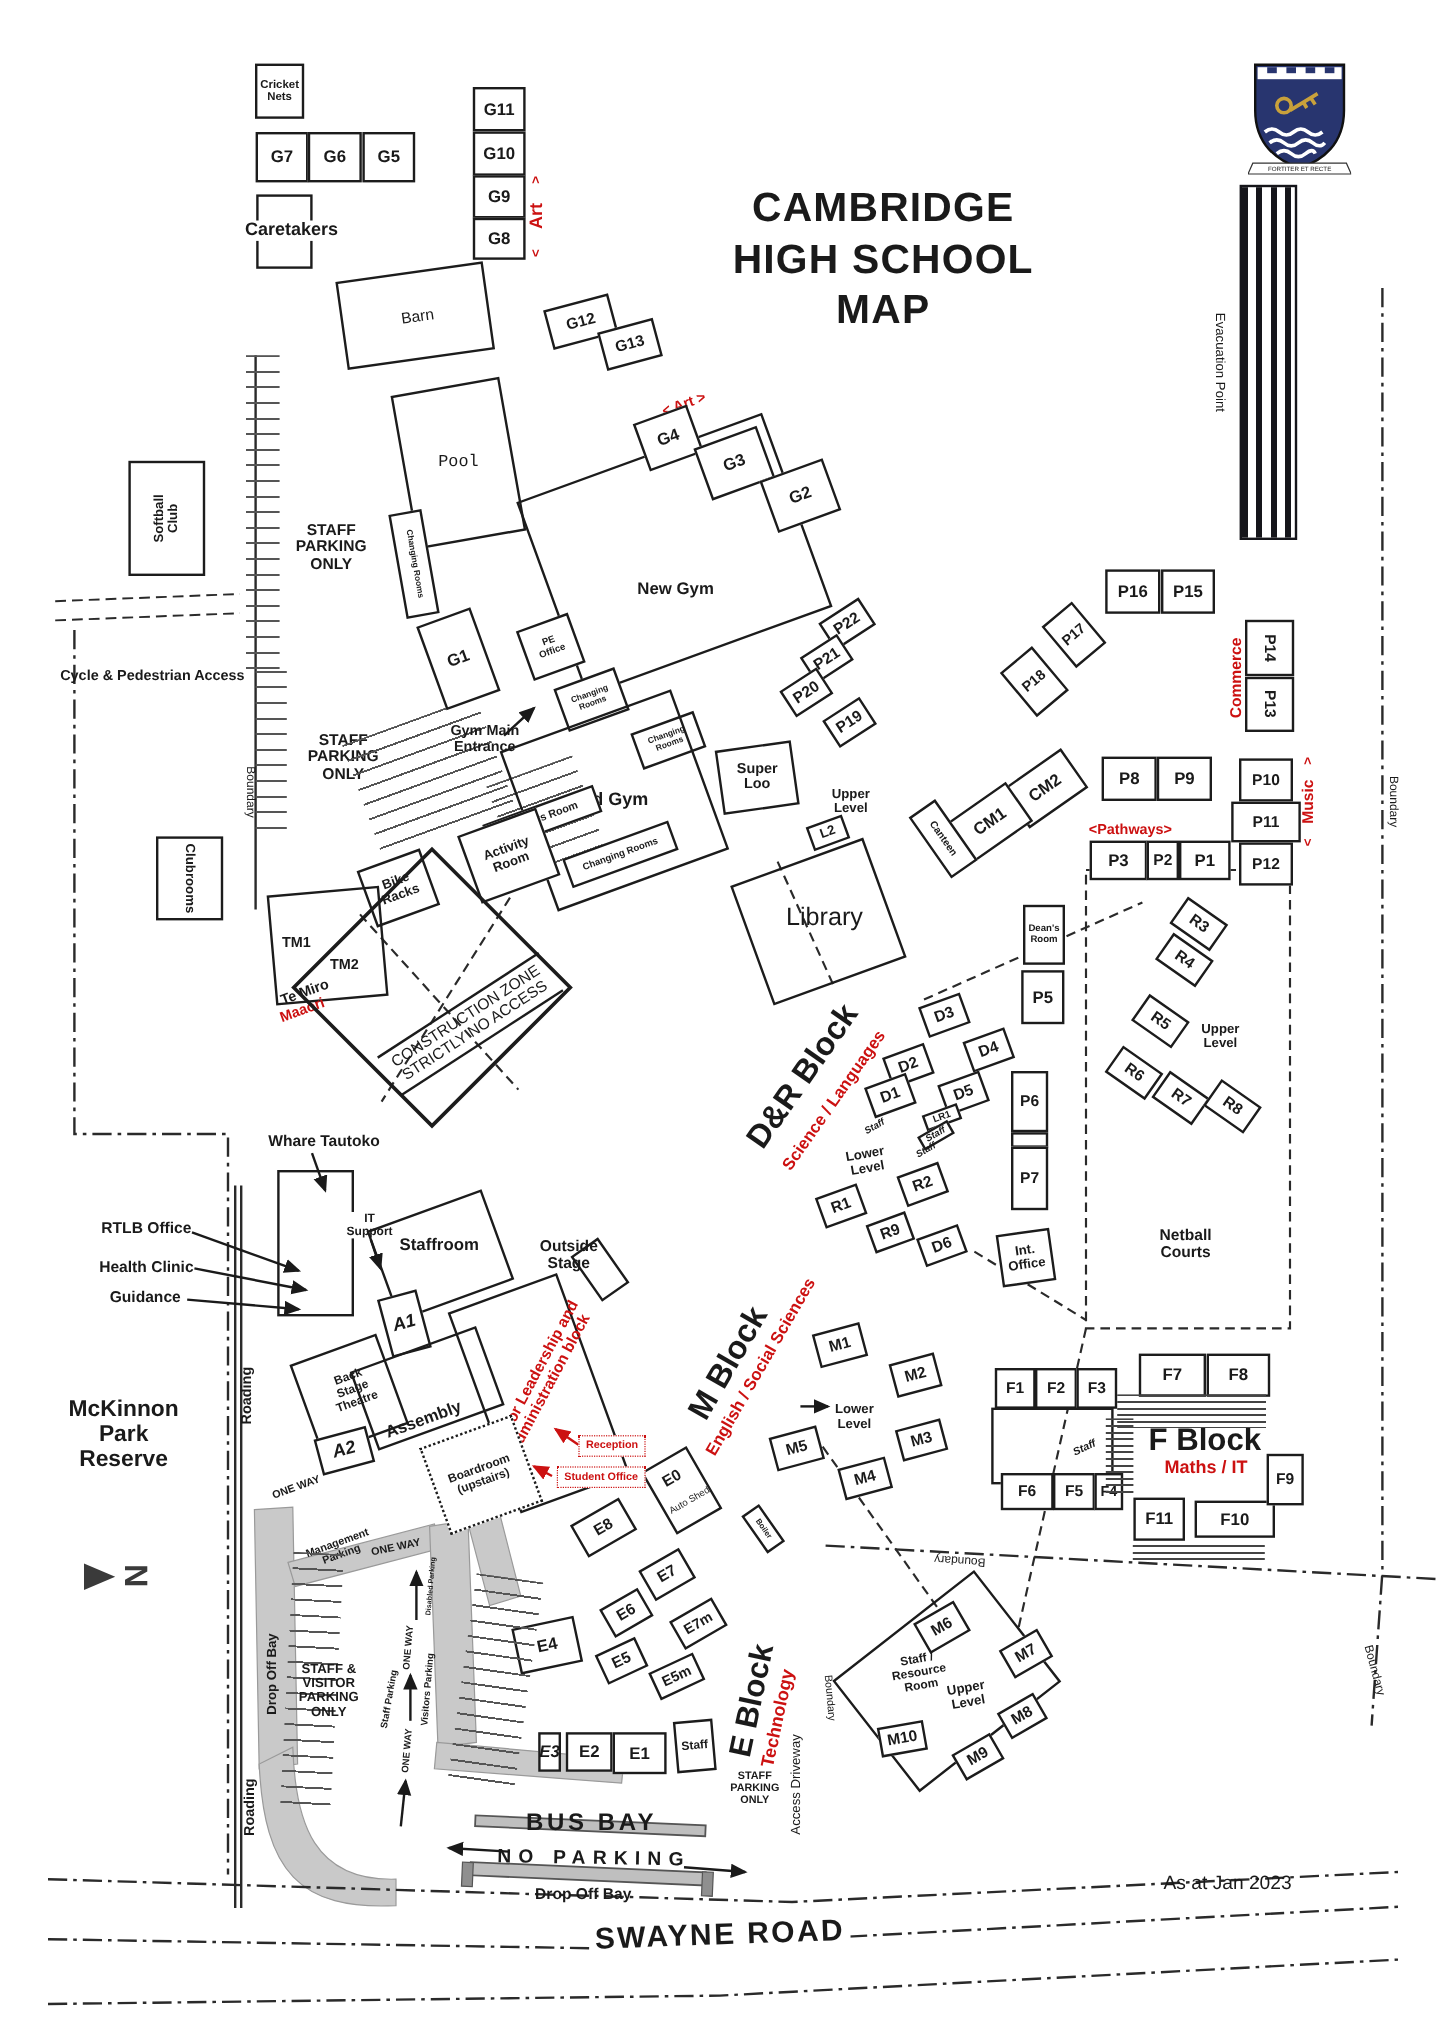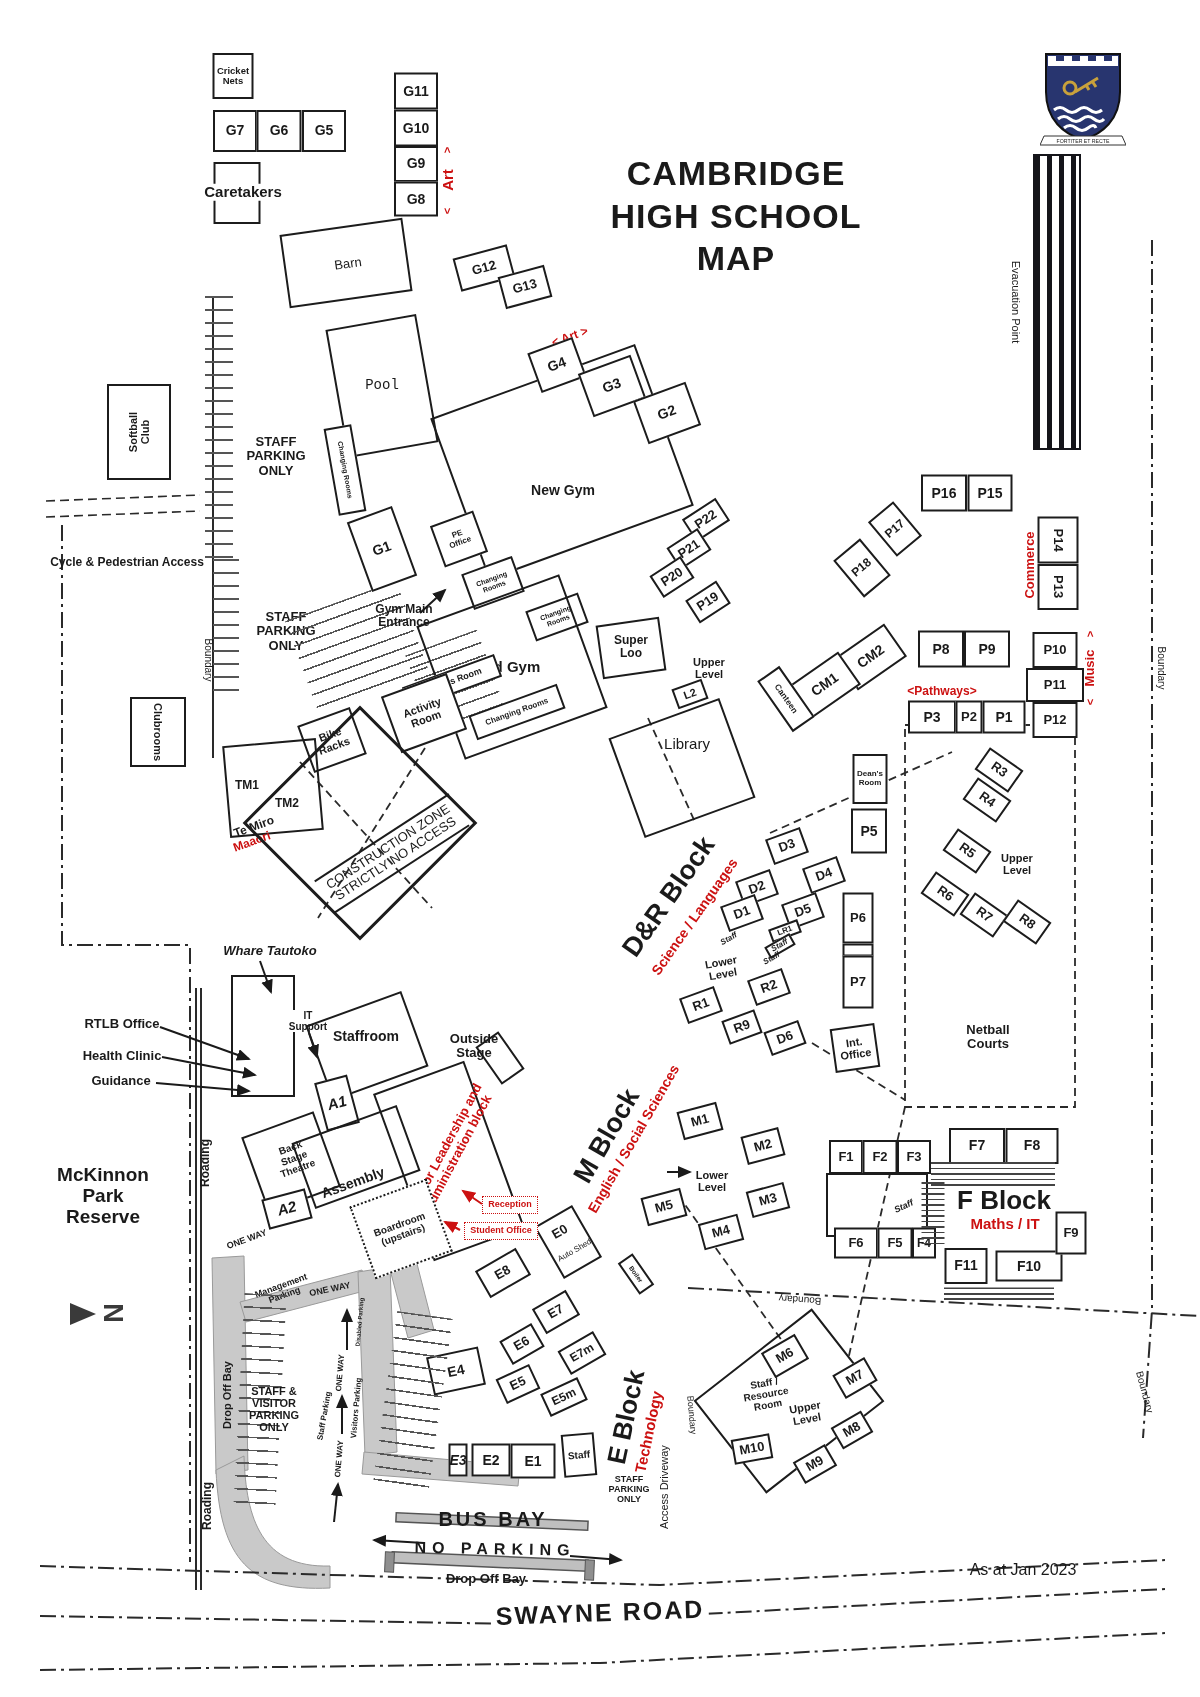--- a/index.html
+++ b/index.html
@@ -178,21 +178,21 @@
       <div class="it box" style="left: 424px; top: 713px; width: 70px; height: 60px; font-size: 11px; transform: translate(-50%, -50%) rotate(-20deg);">Activity
 Room</div>
       <div class="it box" style="left: 517px; top: 712px; width: 94px; height: 26px; font-size: 8px; transform: translate(-50%, -50%) rotate(-20deg);">Changing Rooms</div>
       <div class="it outline" style="left: 631px; top: 648px; width: 64px; height: 54px; transform: translate(-50%, -50%) rotate(-8deg);"></div>
       <div class="it " style="left: 631px; top: 647px; font-size: 12px; transform: translate(-50%, -50%);">Super
 Loo</div>
       <div class="it " style="left: 709px; top: 668px; font-size: 11px; transform: translate(-50%, -50%);">Upper
 Level</div>
       <div class="it box" style="left: 690px; top: 694px; width: 32px; height: 21px; font-size: 11px; transform: translate(-50%, -50%) rotate(-20deg);">L2</div>
       <div class="it outline" style="left: 682px; top: 768px; width: 118px; height: 106px; transform: translate(-50%, -50%) rotate(-20deg);"></div>
-      <div class="it norm" style="left: 687px; top: 744px; font-size: 15px; transform: translate(-50%, -50%);">Library</div>
+      <div class="it norm" style="left: 687px; top: 764px; font-size: 21px; transform: translate(-50%, -50%);">Library</div>
       <div class="it box" style="left: 332px; top: 740px; width: 56px; height: 50px; font-size: 11px; transform: translate(-50%, -50%) rotate(-20deg);">Bike
 Racks</div>
       <div class="it outline" style="left: 273px; top: 788px; width: 94px; height: 92px; transform: translate(-50%, -50%) rotate(-5deg);"></div>
       <div class="it " style="left: 247px; top: 786px; font-size: 12px; transform: translate(-50%, -50%);">TM1</div>
       <div class="it " style="left: 287px; top: 804px; font-size: 12px; transform: translate(-50%, -50%);">TM2</div>
       <div class="it " style="left: 254px; top: 827px; font-size: 12px; transform: translate(-50%, -50%) rotate(-20deg);">Te Miro</div>
       <div class="it red" style="left: 252px; top: 842px; font-size: 12px; transform: translate(-50%, -50%) rotate(-20deg);">Maaori</div>
       <div class="it outline thick" style="left: 360px; top: 823px; width: 166px; height: 166px; transform: translate(-50%, -50%) rotate(-45deg);"></div>
       <div class="it constr norm" style="left: 392px; top: 853px; font-size: 13px; transform: translate(-50%, -50%) rotate(-33deg);">CONSTRUCTION ZONE
 STRICTLY NO ACCESS</div>
@@ -312,21 +312,21 @@
       <div class="it box" style="left: 491px; top: 1460px; width: 39px; height: 33px; font-size: 14px; transform: translate(-50%, -50%);">E2</div>
       <div class="it box" style="left: 533px; top: 1461px; width: 45px; height: 35px; font-size: 14px; transform: translate(-50%, -50%);">E1</div>
       <div class="it box" style="left: 579px; top: 1455px; width: 33px; height: 43px; font-size: 10px; transform: translate(-50%, -50%) rotate(-5deg);">Staff</div>
       <div class="it " style="left: 626px; top: 1417px; font-size: 26px; transform: translate(-50%, -50%) rotate(-78deg);">E Block</div>
       <div class="it red" style="left: 649px; top: 1432px; font-size: 15px; transform: translate(-50%, -50%) rotate(-78deg);">Technology</div>
       <div class="it " style="left: 629px; top: 1490px; font-size: 9px; transform: translate(-50%, -50%);">STAFF
 PARKING
 ONLY</div>
       <div class="it norm" style="left: 664px; top: 1487px; font-size: 11px; transform: translate(-50%, -50%) rotate(-90deg);">Access Driveway</div>
       <div class="it outline" style="left: 263px; top: 1036px; width: 64px; height: 122px; transform: translate(-50%, -50%);"></div>
-      <div class="it " style="left: 270px; top: 951px; font-size: 13px; transform: translate(-50%, -50%); font-style: italic;">Whare Tautoko</div>
+      <div class="it " style="left: 270px; top: 951px; font-size: 13px; transform: translate(-50%, -50%);">Whare Tautoko</div>
       <div class="it " style="left: 122px; top: 1024px; font-size: 13px; transform: translate(-50%, -50%);">RTLB Office</div>
       <div class="it " style="left: 122px; top: 1056px; font-size: 13px; transform: translate(-50%, -50%);">Health Clinic</div>
       <div class="it " style="left: 121px; top: 1081px; font-size: 13px; transform: translate(-50%, -50%);">Guidance</div>
       <div class="it whitebg" style="left: 308px; top: 1021px; font-size: 10px; transform: translate(-50%, -50%);">IT
 Support</div>
       <div class="it outline" style="left: 367px; top: 1046px; width: 102px; height: 80px; transform: translate(-50%, -50%) rotate(-20deg);"></div>
       <div class="it " style="left: 366px; top: 1037px; font-size: 14px; transform: translate(-50%, -50%);">Staffroom</div>
       <div class="it box ital" style="left: 337px; top: 1103px; width: 34px; height: 50px; font-size: 15px; transform: translate(-50%, -50%) rotate(-15deg);">A1</div>
       <div class="it " style="left: 474px; top: 1046px; font-size: 13px; transform: translate(-50%, -50%);">Outside
 Stage</div>

